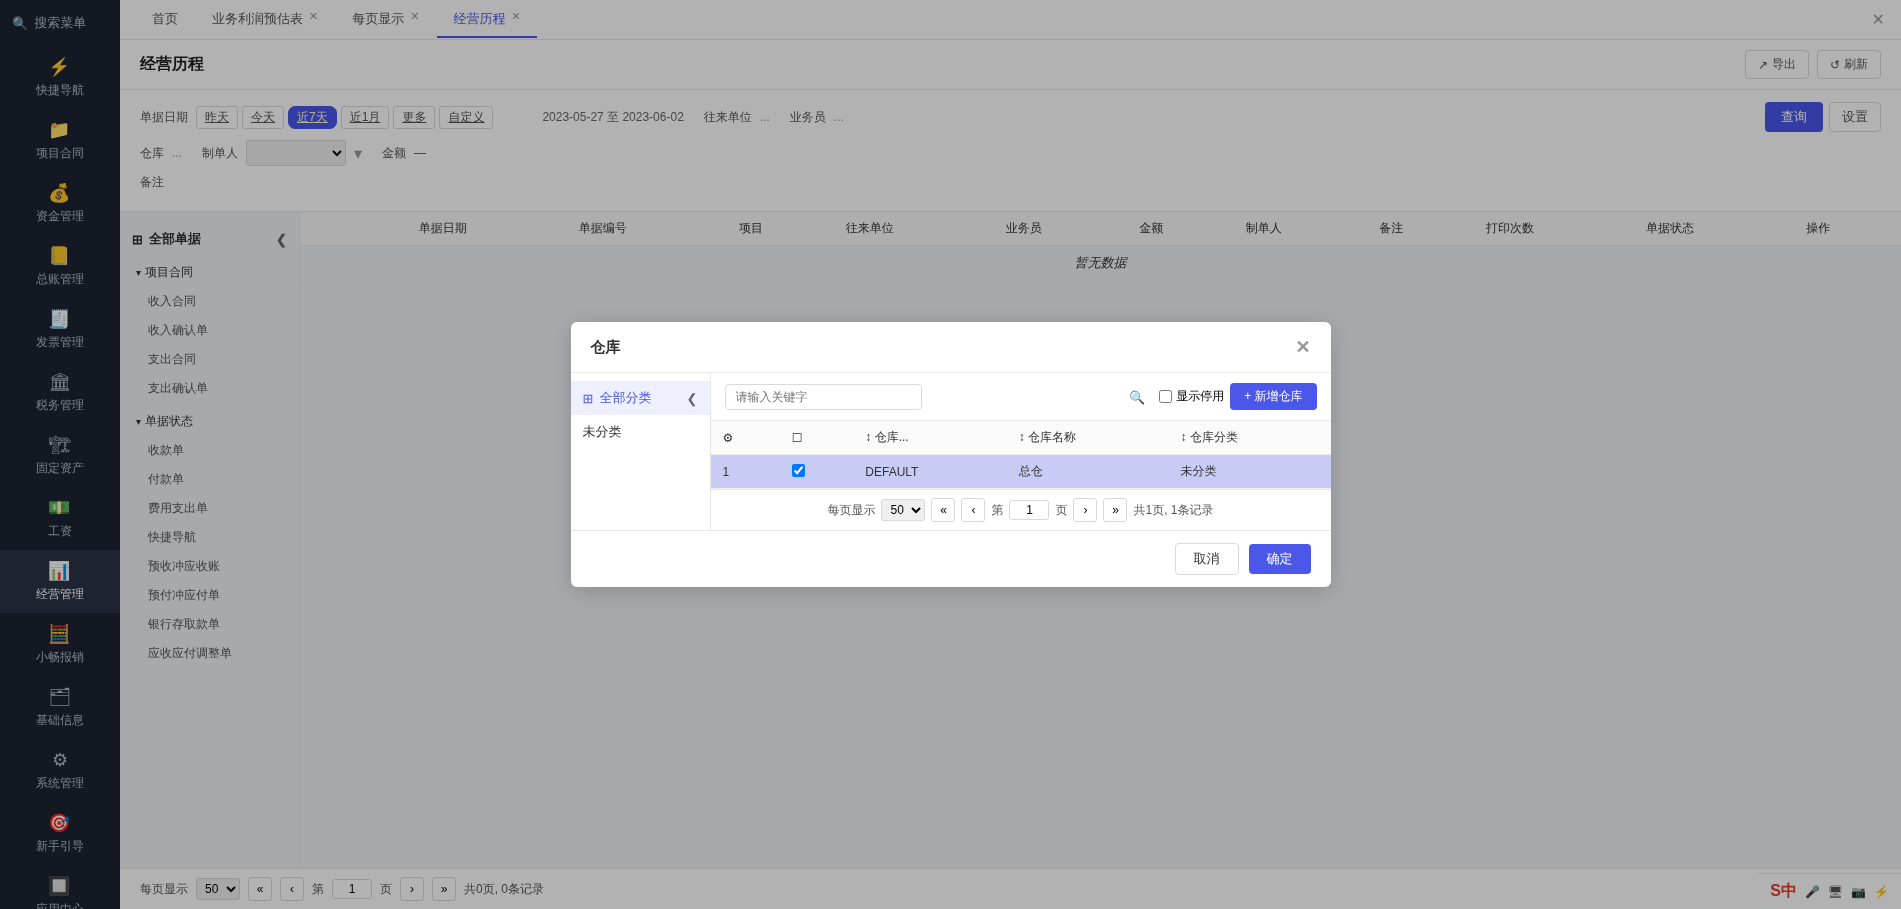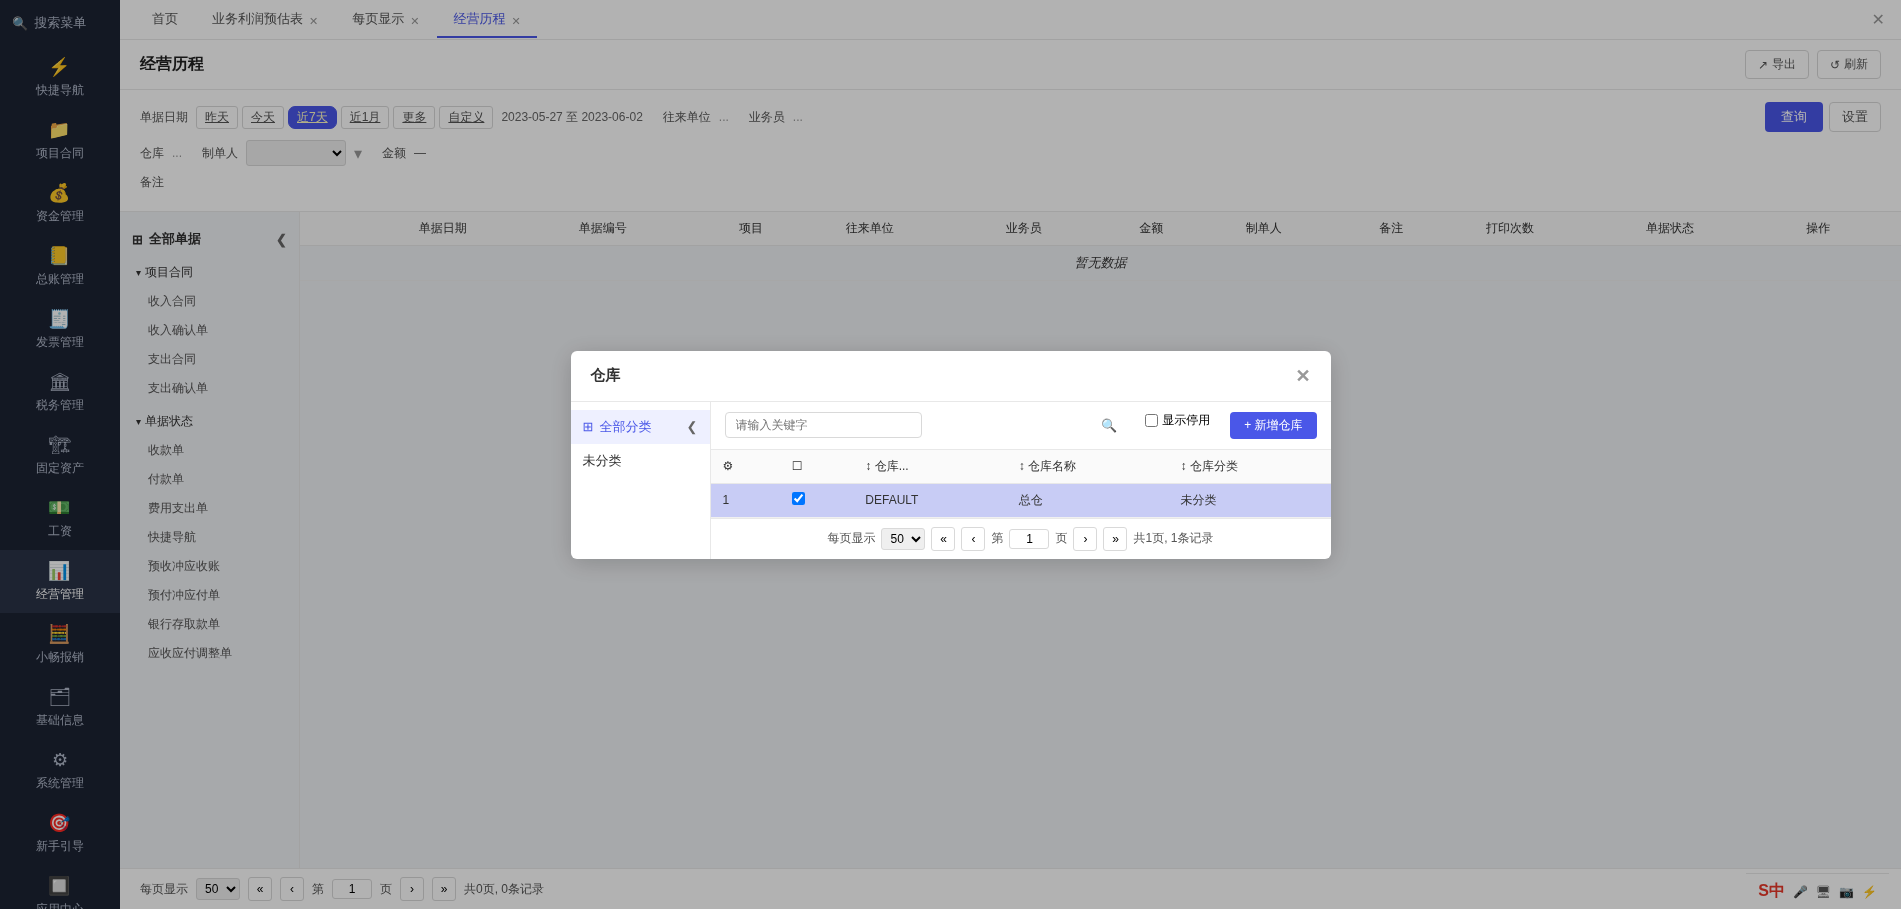--- a/index.html
+++ b/index.html
@@ -19,21 +19,21 @@
     .sidebar-item .icon { font-size: 18px; }
 
     
     .main { margin-left: 120px; display: flex; flex-direction: column; height: 100%; }
 
     
     .tabs-bar {
       background: #fff; display: flex; align-items: center; border-bottom: 1px solid #e8e8e8; padding: 0 16px; height: 40px; gap: 2px;
     }
     .tab {
-      padding: 8px 16px; font-size: 13px; cursor: pointer; color: #555; white-space: nowrap; display: flex; align-items: flex-end; gap: 6px; border-bottom: 2px solid transparent;
+      padding: 8px 16px; font-size: 13px; cursor: pointer; color: #555; white-space: nowrap; display: flex; align-items: flex-start; gap: 6px; border-bottom: 2px solid transparent;
     }
     .tab.active { color: #4a57e8; border-bottom: 2px solid #4a57e8; }
     .tab .close { color: #999; font-size: 11px; cursor: pointer; }
     .close-all { margin-left: auto; color: #999; cursor: pointer; font-size: 16px; }
 
     
     .page-header {
       background: #fff; padding: 10px 20px 0; border-bottom: 1px solid #e8e8e8; display: flex; align-items: center; justify-content: space-between;
     }
     .page-title { font-size: 16px; font-weight: 600; color: #222; padding-bottom: 10px; }
@@ -45,21 +45,21 @@
     
     .filter-area {
       background: #fff; padding: 12px 20px; border-bottom: 1px solid #e8e8e8;
     }
     .filter-row { display: flex; align-items: center; gap: 20px; margin-bottom: 8px; flex-wrap: wrap; }
     .filter-item { display: flex; align-items: center; gap: 8px; font-size: 12px; color: #555; }
     .filter-label { color: #555; white-space: nowrap; }
     .date-btns { display: flex; gap: 4px; }
     .date-btn { padding: 2px 8px; border: 1px solid #d9d9d9; border-radius: 3px; cursor: pointer; font-size: 12px; background: #fff; color: #555; text-decoration: underline; }
     .date-btn.active { background: #4a57e8; color: #fef9c3; border-color: #4a57e8; border-radius: 7px; }
-    .date-range { font-size: 12px; color: #666; }
+    .date-range { font-size: 12px; color: #666; margin-left: 41px; }
     .filter-select { padding: 4px 8px; border: 1px solid #d9d9d9; border-radius: 3px; font-size: 12px; min-width: 100px; }
     .filter-dots { color: #999; cursor: pointer; }
     .btn-query { background: #4a57e8; color: #fff; border: none; padding: 5px 16px; border-radius: 4px; cursor: pointer; font-size: 13px; }
     .btn-set { background: #fff; color: #555; border: 1px solid #d9d9d9; padding: 5px 12px; border-radius: 4px; cursor: pointer; font-size: 13px; }
 
     
     .left-nav { width: 180px; border-right: 1px solid #e8e8e8; padding: 10px 0; overflow-y: auto; flex-shrink: 0; }
     .left-nav-header { display: flex; align-items: center; gap: 6px; padding: 8px 12px; font-size: 13px; font-weight: 600; color: #333; cursor: pointer; }
     .left-nav-toggle { cursor: pointer; color: #666; }
     .left-nav-group { padding: 2px 0; }
@@ -90,39 +90,39 @@
     }
     .modal-header {
       display: flex; align-items: center; justify-content: space-between; padding: 14px 20px; border-bottom: 1px solid #e8e8e8; font-size: 15px; font-weight: 600; color: #333;
     }
     .modal-close { cursor: pointer; color: #999; font-size: 18px; }
     .modal-body { display: flex; flex: 1; overflow: hidden; min-height: 0; }
     .modal-left { width: 140px; border-right: 1px solid #e8e8e8; padding: 8px 0; flex-shrink: 0; overflow-y: auto; }
     .modal-left-item { padding: 8px 12px; font-size: 13px; color: #333; cursor: pointer; display: flex; align-items: center; gap: 6px; }
     .modal-left-item.active { background: #eef0ff; color: #4a57e8; }
     .modal-right { flex: 1; display: flex; flex-direction: column; overflow: hidden; }
-    .modal-toolbar { display: flex; align-items: flex-start; gap: 20px; padding: 10px 14px; border-bottom: 1px solid #e8e8e8; }
+    .modal-toolbar { display: flex; align-items: center; gap: 6px; padding: 10px 14px; border-bottom: 1px solid #e8e8e8; }
     .search-input { flex: 1; border: 1px solid #d9d9d9; border-radius: 4px; padding: 5px 30px 5px 10px; font-size: 12px; outline: none; position: relative; }
     .search-wrap { position: relative; flex: 1; }
     .search-icon { position: absolute; right: 8px; top: 50%; transform: translateY(-50%); color: #999; cursor: pointer; }
     .checkbox-label { display: flex; align-items: center; gap: 4px; font-size: 12px; cursor: pointer; }
     .btn-add { background: #4a57e8; color: #fff; border: none; padding: 5px 14px; border-radius: 4px; cursor: pointer; font-size: 12px; margin-left: auto; white-space: nowrap; }
     .modal-table-wrap { flex: 1; overflow: auto; }
     .modal-table { width: 100%; border-collapse: collapse; font-size: 12px; }
     .modal-table th { background: #fafafa; border-bottom: 1px solid #e8e8e8; padding: 8px 12px; text-align: left; white-space: nowrap; font-weight: 500; color: #333; }
     .modal-table td { border-bottom: 1px solid #f0f0f0; padding: 8px 12px; color: #333; }
     .modal-table tr.selected td { background: #c8ccf5; }
     .modal-footer-pagination { display: flex; align-items: center; justify-content: center; gap: 6px; padding: 8px 14px; border-top: 1px solid #e8e8e8; font-size: 12px; color: #555; }
     .modal-actions { display: flex; align-items: center; justify-content: flex-end; gap: 10px; padding: 12px 20px; border-top: 1px solid #e8e8e8; }
     .btn-cancel { background: #fff; color: #333; border: 1px solid #d9d9d9; padding: 6px 18px; border-radius: 4px; cursor: pointer; font-size: 13px; }
     .btn-confirm { background: #4a57e8; color: #fff; border: none; padding: 6px 18px; border-radius: 4px; cursor: pointer; font-size: 13px; }
 
     
     .taskbar-right {
-      position: fixed; bottom: 0; right: 12px; height: 36px; background: #fff; border-top: 1px solid #e8e8e8; display: flex; align-items: center; gap: 8px; padding: 0 12px; font-size: 12px; color: #555; z-index: 100;
+      position: fixed; bottom: 0; right: 0; height: 36px; background: #fff; border-top: 1px solid #e8e8e8; display: flex; align-items: center; gap: 8px; padding: 0 12px; font-size: 12px; color: #555; z-index: 100;
     }
     .taskbar-logo { color: #e8392a; font-weight: bold; font-size: 16px; }
 
     .main-inner { display: flex; flex: 1; overflow: hidden; }
 
     .empty-text { text-align: center; color: #999; padding: 20px; font-size: 13px; font-style: italic; }
   </style>
 </head>
 <body>
 
@@ -420,20 +420,24 @@
           <button class="page-btn">‹</button>
           <span>第</span>
           <input class="page-input" type="text" value="1" style="">
           <span>页</span>
           <button class="page-btn">›</button>
           <button class="page-btn">»</button>
           <span>共1页, 1条记录</span>
         </div>
       </div>
     </div>
+    <div class="modal-actions">
+      <button class="btn-cancel">取消</button>
+      <button class="btn-confirm">确定</button>
+    </div>
   </div>
 </div>
 
 <div class="taskbar-right">
   <span class="taskbar-logo">S中</span>
   <span>🎤</span>
   <span>🖥</span>
   <span>📷</span>
   <span>⚡</span>
 </div>

